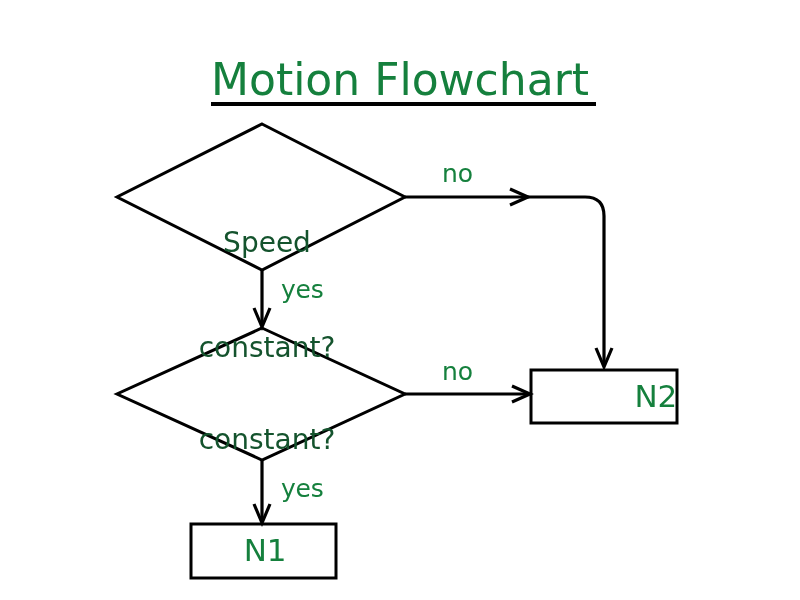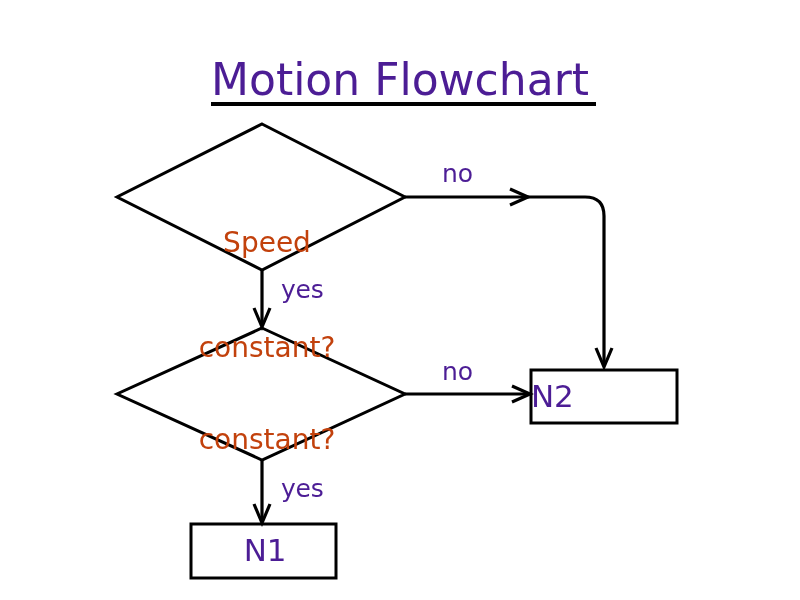--- a/index.html
+++ b/index.html
@@ -43,42 +43,42 @@
     stroke-width: 3.2;
     stroke-linecap: butt;
     stroke-linejoin: miter;
   }
   .title-rule {
     stroke: #000000;
     stroke-width: 4;
   }
   .txt {
     position: absolute;
-    color: #4c1d95;
+    color: #15803d;
     white-space: pre;
     line-height: 1;
     letter-spacing: -0.2px;
   }
   .page-title {
     font-size: 44px;
     font-weight: 400;
     left: 211px;
     top: 58px;
     letter-spacing: 0px;
   }
   .node-label {
     font-size: 31px;
     font-weight: 400;
   }
   .diamond-text {
     position: absolute;
     text-align: center;
     font-size: 28px;
     font-weight: 400;
-    color: #c2410c;
+    color: #14532d;
     line-height: 1.25;
     white-space: pre;
   }
   .edge-label {
     font-size: 25px;
     font-weight: 400;
     text-align: right;
   }
 </style>
 </head>
@@ -116,21 +116,21 @@
 
   <div class="diamond-text" style="left:147px; top:155px; width:240px;">
     <div>Speed</div>
     <div>constant?</div>
   </div>
 
   <div class="diamond-text" style="left:147px; top:352px; width:240px;">
     <div>constant?</div>
   </div>
 
-  <div class="txt node-label" style="left:531px; top:381px; width:146px; text-align:left;">N2</div>
+  <div class="txt node-label" style="left:531px; top:381px; width:146px; text-align:right;">N2</div>
 
   <div class="txt node-label" style="left:191px; top:535px; width:148px; text-align:center;">N1</div>
 
   <div class="txt edge-label" style="left:442px; top:161px;">no</div>
 
   <div class="txt edge-label" style="left:281px; top:277px;">yes</div>
 
   <div class="txt edge-label" style="left:442px; top:359px;">no</div>
 
   <div class="txt edge-label" style="left:281px; top:476px;">yes</div>

